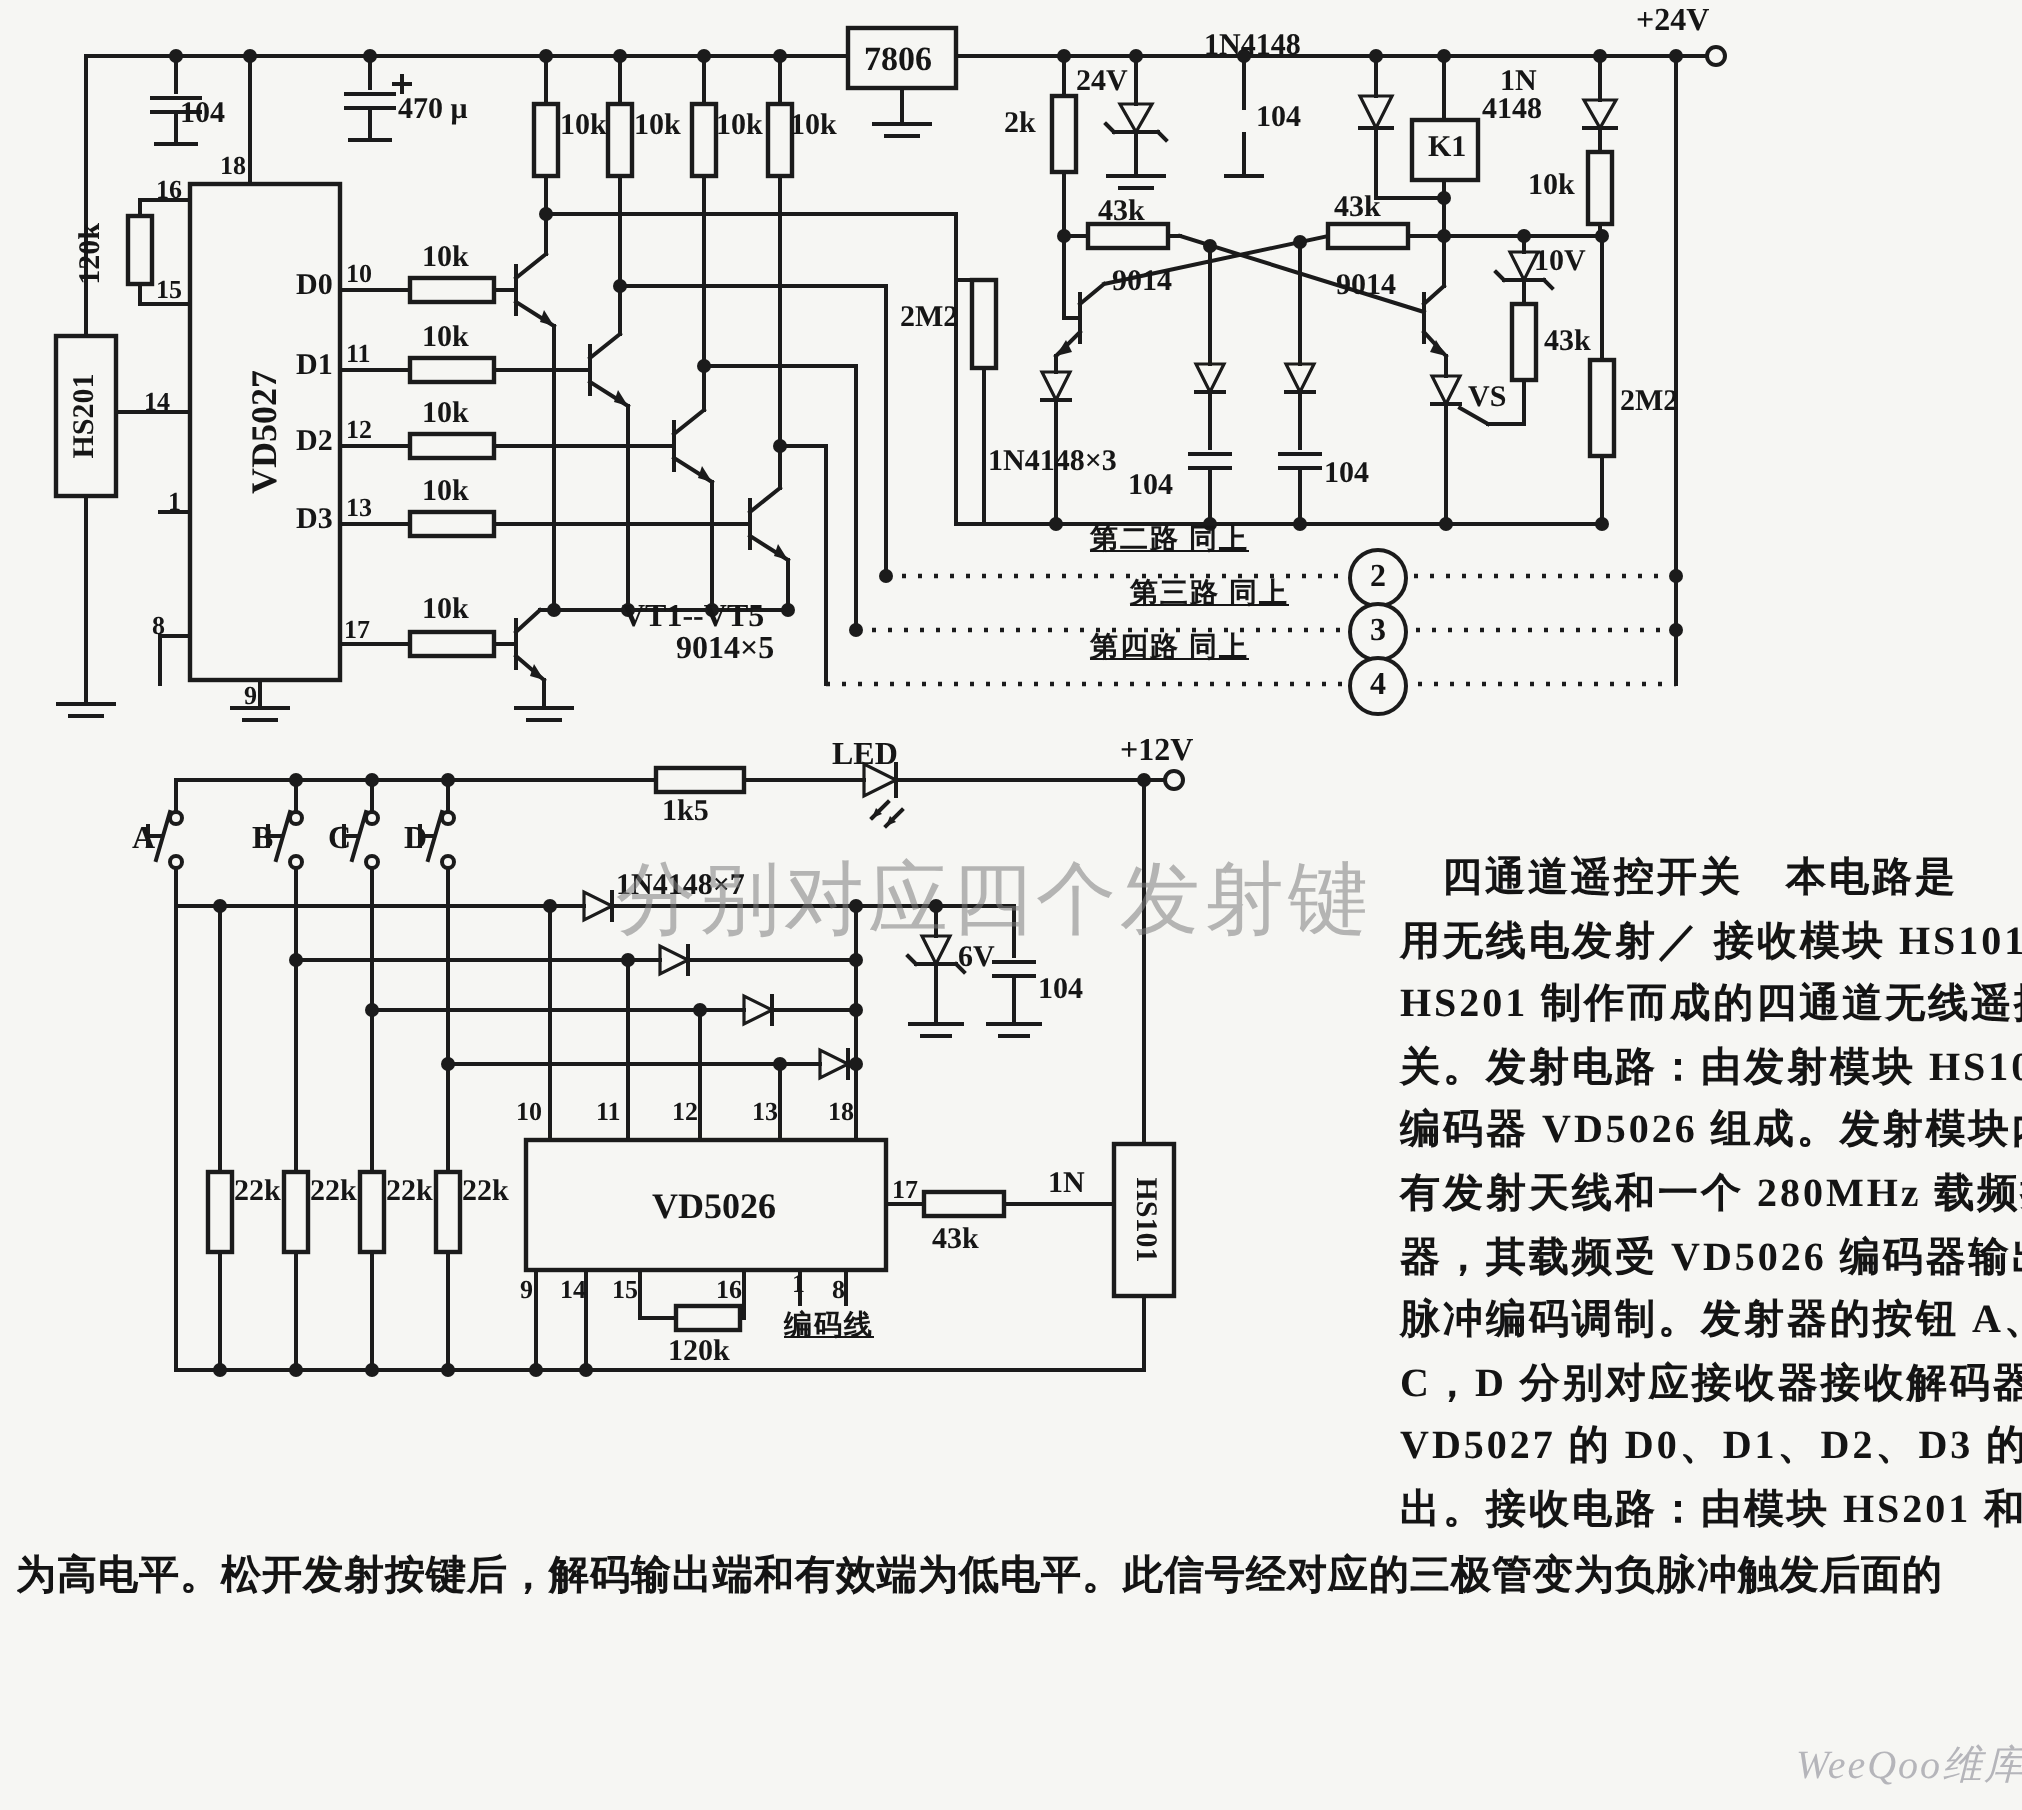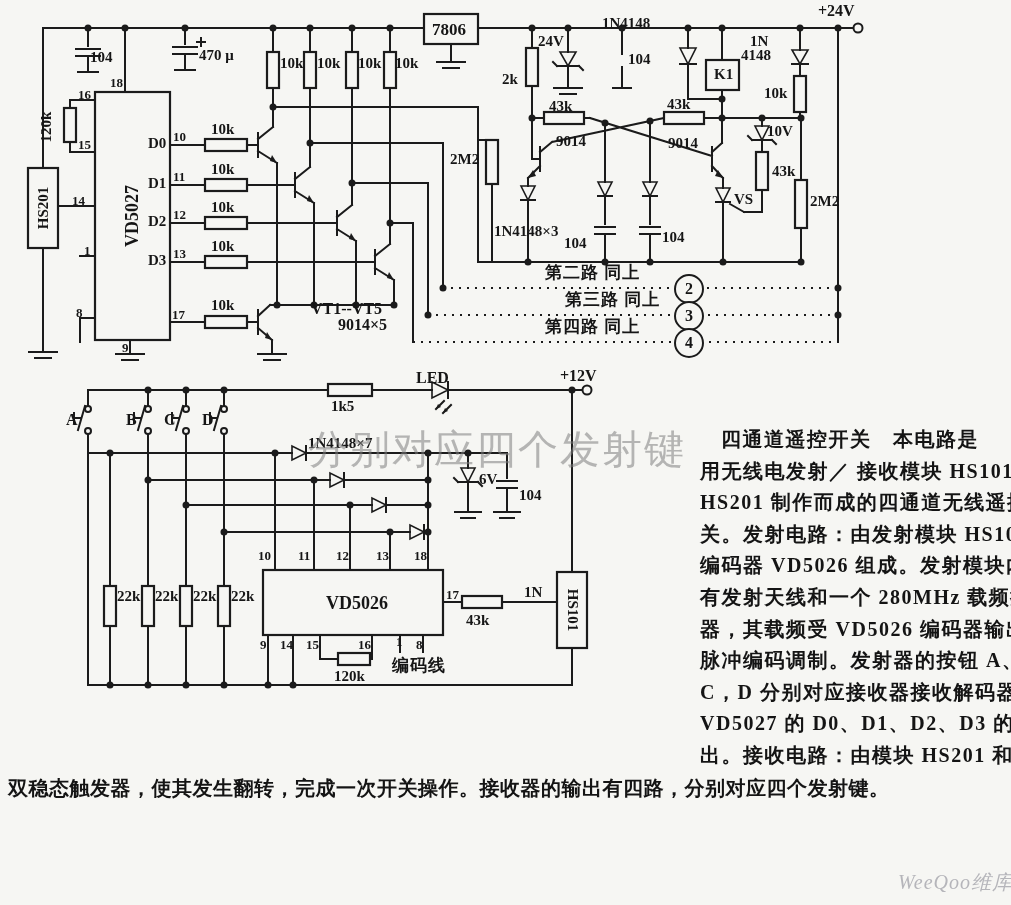--- a/index.html
+++ b/index.html
@@ -11,21 +11,21 @@
   svg .box{stroke:#1b1b1b;stroke-width:2.2;fill:#f6f6f3;}
   svg .dot{fill:#1b1b1b;stroke:none;}
   svg .fk{fill:#1b1b1b;stroke:none;}
   svg .dash{stroke:#1b1b1b;stroke-width:2.2;fill:none;stroke-dasharray:2 6;}
   svg .open{stroke:#1b1b1b;stroke-width:2;fill:#f6f6f3;}
   .lbl{position:absolute;font-weight:700;font-size:15px;line-height:1;white-space:nowrap;color:#161616;}
   .pin{font-size:13px;font-weight:700;}
   .f16{font-size:16px;}
   .f17{font-size:17px;}
   .f18{font-size:18px;}
-  .cjk{font-size:17px;letter-spacing:1px;}
+  .cjk{font-size:14px;letter-spacing:1px;text-decoration:underline;}
   .vert{transform:translate(-50%,-50%) rotate(-90deg);}
   .vert2{transform:translate(-50%,-50%) rotate(90deg);}
   .chcircle{position:absolute;width:26px;height:26px;border:2.2px solid #1b1b1b;border-radius:50%;
             background:#f6f6f3;text-align:center;line-height:26px;font-weight:700;font-size:16px;}
   .desc{position:absolute;left:700px;top:424px;font-size:20px;font-weight:700;
         line-height:31.6px;letter-spacing:1.5px;white-space:nowrap;}
   .desc .dline{height:31.6px;}
   .desc .indent{padding-left:21px;}
   .footer{position:absolute;left:8px;top:773px;font-size:20px;font-weight:700;
           line-height:31.6px;letter-spacing:0.5px;white-space:nowrap;}
@@ -308,21 +308,21 @@
   <span class="lbl pin" style="left:173px;top:208px">12</span>
   <span class="lbl pin" style="left:173px;top:247px">13</span>
   <span class="lbl" style="left:211px;top:122px">10k</span>
   <span class="lbl" style="left:211px;top:162px">10k</span>
   <span class="lbl" style="left:211px;top:200px">10k</span>
   <span class="lbl" style="left:211px;top:239px">10k</span>
   <span class="lbl" style="left:211px;top:298px">10k</span>
   <span class="lbl f16" style="left:311px;top:301px">VT1--VT5</span>
   <span class="lbl f16" style="left:338px;top:317px">9014×5</span>
 
-  <span class="lbl" style="left:502px;top:72px">2k</span>
+  <span class="lbl" style="left:502px;top:55px">2k</span>
   <span class="lbl" style="left:538px;top:34px">24V</span>
   <span class="lbl" style="left:628px;top:52px">104</span>
   <span class="lbl" style="left:602px;top:16px">1N4148</span>
   <span class="lbl" style="left:714px;top:67px">K1</span>
   <span class="lbl" style="left:750px;top:34px">1N</span>
   <span class="lbl" style="left:741px;top:48px">4148</span>
   <span class="lbl" style="left:764px;top:86px">10k</span>
   <span class="lbl" style="left:549px;top:99px">43k</span>
   <span class="lbl" style="left:667px;top:97px">43k</span>
   <span class="lbl" style="left:556px;top:134px">9014</span>
@@ -387,16 +387,16 @@
     <div class="dline">编码器 VD5026 组成。发射模块内藏</div>
     <div class="dline">有发射天线和一个 280MHz 载频振荡</div>
     <div class="dline">器，其载频受 VD5026 编码器输出的</div>
     <div class="dline">脉冲编码调制。发射器的按钮 A、B，</div>
     <div class="dline">C，D 分别对应接收器接收解码器</div>
     <div class="dline">VD5027 的 D0、D1、D2、D3 的数据输</div>
     <div class="dline">出。接收电路：由模块 HS201 和解码</div>
   </div>
 
   <div class="footer">
-    <div>双稳态触发器，使其发生翻转，完成一次开关操作。接收器的输出有四路，分别对应四个发射键。</div>
+    <div>为高电平。松开发射按键后，解码输出端和有效端为低电平。此信号经对应的三极管变为负脉冲触发后面的</div>
   </div>
 
 </div>
 
 </body></html>

